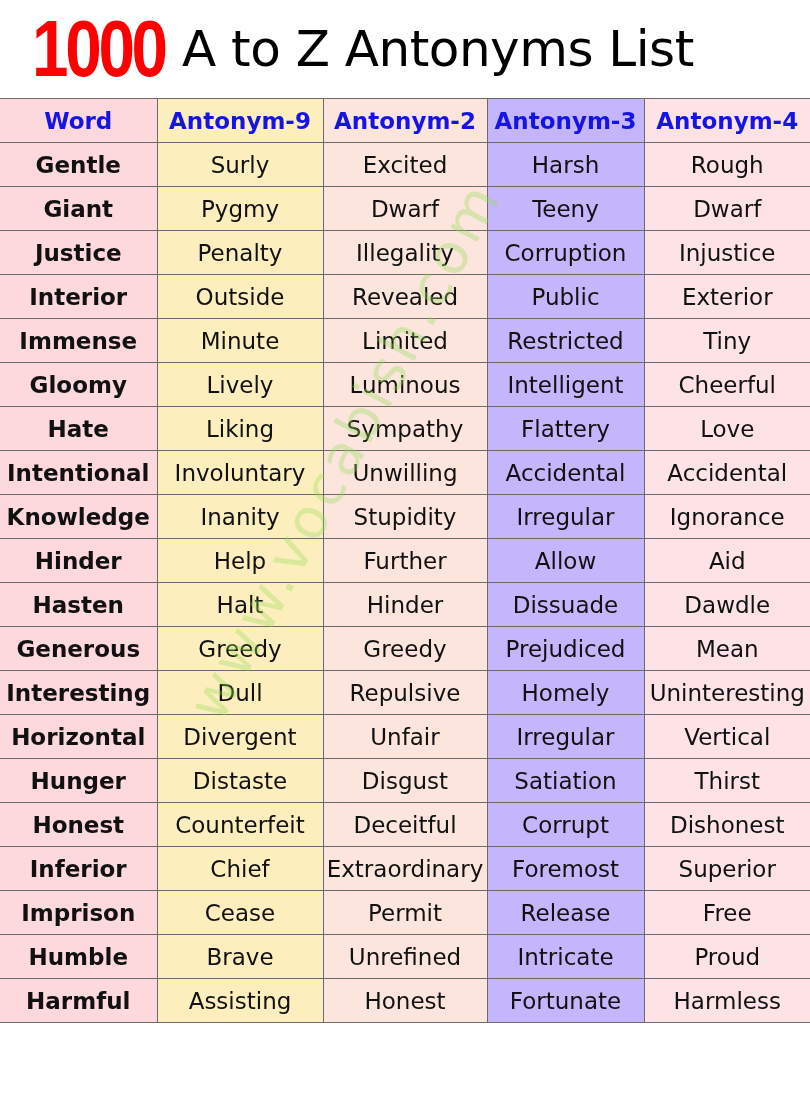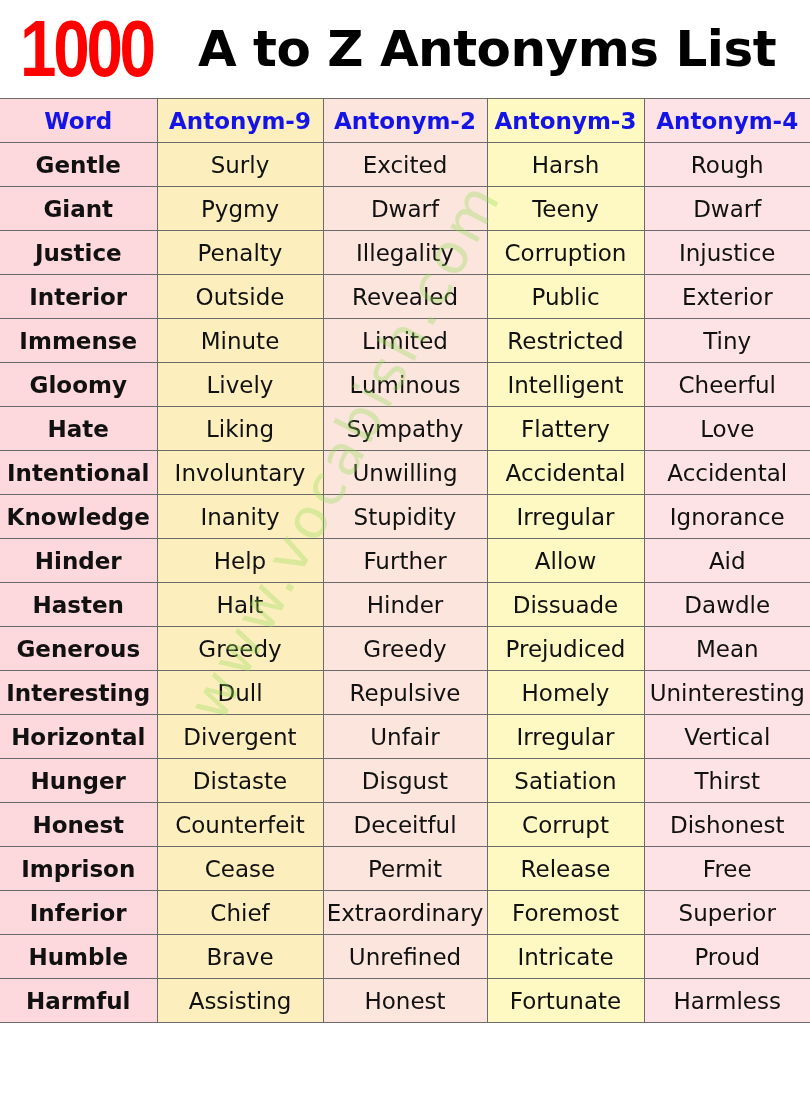--- a/index.html
+++ b/index.html
@@ -1,25 +1,25 @@
 <!DOCTYPE html>
 <html><head>
 <meta charset="utf-8">
 <style>
   html, body { margin: 0; padding: 0; }
   body { width: 810px; height: 1114px; background: #ffffff; position: relative; overflow: hidden; font-family: "Liberation Sans", sans-serif; }
-  .title-bar { height: 98px; display: flex; align-items: center; padding-left: 20px; box-sizing: border-box; }
+  .title-bar { height: 98px; display: flex; align-items: center; padding-left: 32px; box-sizing: border-box; }
   .title-num { font-family: "Liberation Sans", sans-serif; font-weight: bold; font-size: 80px; color: #ff0000; letter-spacing: -4px; transform: scaleX(0.82); transform-origin: left center; display: inline-block; width: 150px; line-height: 1; }
-  .title-text { font-family: "DejaVu Sans", sans-serif; font-weight: bold; font-size: 50px; color: #000000; margin-left: 28px; letter-spacing: -0.5px; }
+  .title-text { font-family: "DejaVu Sans", sans-serif; font-weight: normal; font-size: 50px; color: #000000; letter-spacing: -0.5px; }
   table.grid { position: absolute; left: 0; top: 98px; width: 810px; border-collapse: collapse; table-layout: fixed; }
   table.grid td, table.grid th { border: 1px solid #6b6b6b; text-align: center; height: 43px; padding: 0; font-size: 23px; white-space: nowrap; overflow: hidden; font-family: "DejaVu Sans", sans-serif; color: #111; }
   table.grid th { color: #1414e6; font-weight: bold; font-size: 23px; }
   table.grid td.word { font-weight: bold; }
   col.c0 { width: 157px; } col.c1 { width: 166px; } col.c2 { width: 164px; } col.c3 { width: 157px; } col.c4 { width: 166px; }
-  .bg0 { background: #fdd8dc; } .bg1 { background: #fdefbd; } .bg2 { background: #fbe5dc; } .bg3 { background: #fef9c3; } .bg4 { background: #fde3e5; }
+  .bg0 { background: #fdd8dc; } .bg1 { background: #fdefbd; } .bg2 { background: #fbe5dc; } .bg3 { background: #c4b5fd; } .bg4 { background: #fde3e5; }
   table.grid tr > *:first-child { border-left: none; }
   table.grid tr > *:last-child { border-right: none; }
   .watermark { position: absolute; left: 175px; top: 700px; transform: rotate(-62deg); transform-origin: left top; font-family: "DejaVu Sans", sans-serif; font-size: 56px; color: rgba(150, 220, 90, 0.35); pointer-events: none; white-space: nowrap; letter-spacing: 4px; }
 </style>
 </head>
 <body>
 
 <div class="title-bar">
   <span class="title-num">1000</span>
   <span class="title-text">A to Z Antonyms List</span>
@@ -149,32 +149,32 @@
         <td class="bg4">Thirst</td>
       </tr>
       <tr>
         <td class="bg0 word">Honest</td>
         <td class="bg1">Counterfeit</td>
         <td class="bg2">Deceitful</td>
         <td class="bg3">Corrupt</td>
         <td class="bg4">Dishonest</td>
       </tr>
       <tr>
+        <td class="bg0 word">Inferior</td>
+        <td class="bg1">Chief</td>
+        <td class="bg2">Extraordinary</td>
+        <td class="bg3">Foremost</td>
+        <td class="bg4">Superior</td>
+      </tr>
+      <tr>
         <td class="bg0 word">Imprison</td>
         <td class="bg1">Cease</td>
         <td class="bg2">Permit</td>
         <td class="bg3">Release</td>
         <td class="bg4">Free</td>
-      </tr>
-      <tr>
-        <td class="bg0 word">Inferior</td>
-        <td class="bg1">Chief</td>
-        <td class="bg2">Extraordinary</td>
-        <td class="bg3">Foremost</td>
-        <td class="bg4">Superior</td>
       </tr>
       <tr>
         <td class="bg0 word">Humble</td>
         <td class="bg1">Brave</td>
         <td class="bg2">Unrefined</td>
         <td class="bg3">Intricate</td>
         <td class="bg4">Proud</td>
       </tr>
       <tr>
         <td class="bg0 word">Harmful</td>

